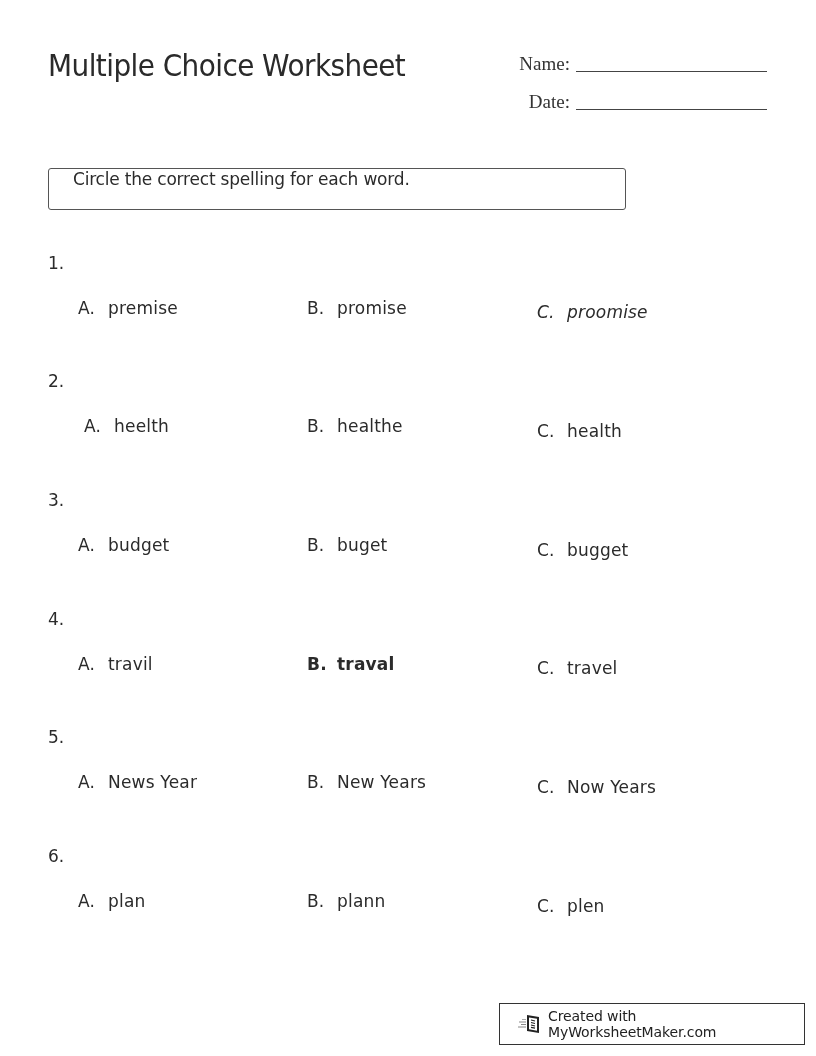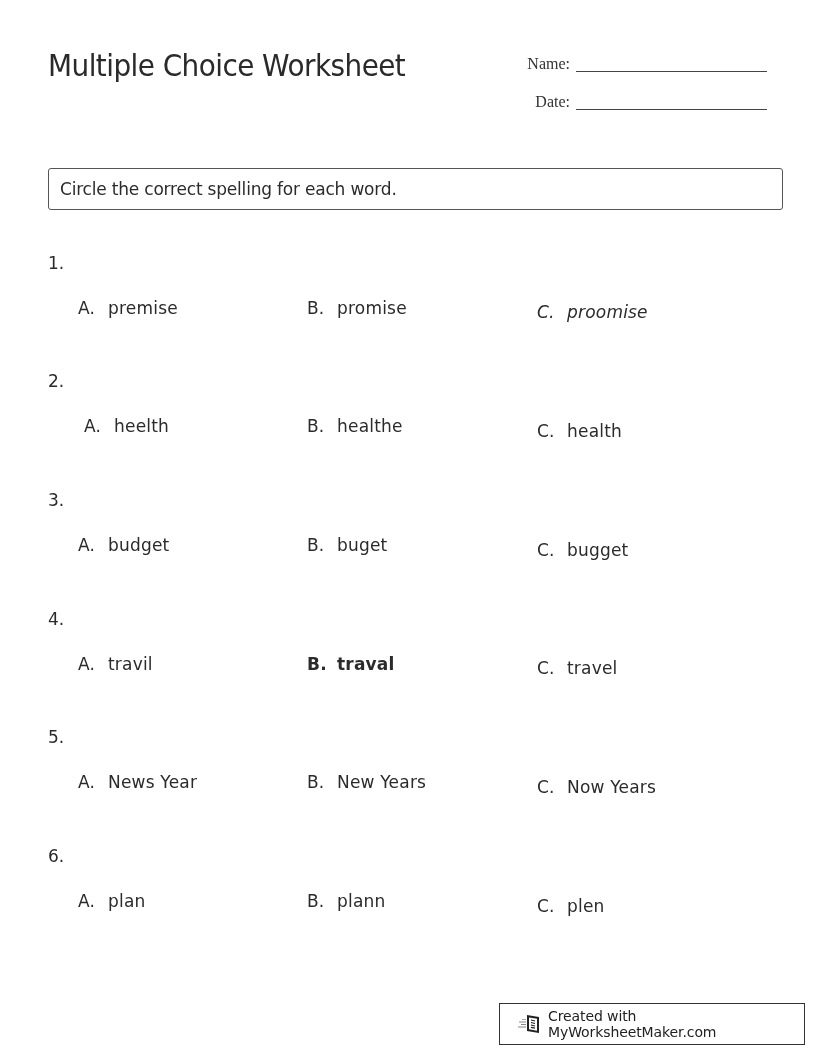--- a/index.html
+++ b/index.html
@@ -28,45 +28,45 @@
       transform: scaleX(0.93);
       transform-origin: left top;
     }
     .field-row {
       position: absolute;
       display: flex;
       align-items: flex-end;
     }
     .field-label {
       font-family: "Liberation Serif", serif;
-      font-size: 16px;
+      font-size: 19px;
       color: #333;
       width: 70px;
       text-align: right;
       margin-right: 6px;
       line-height: 18px;
     }
     .field-line {
       width: 191px;
       height: 0;
       border-bottom: 1.5px solid #444;
       margin-bottom: 1px;
     }
     .instructions {
       position: absolute;
       left: 48px;
       top: 168px;
-      width: 735px;
+      width: 578px;
       height: 42px;
       box-sizing: border-box;
       border: 1.5px solid #555;
       border-radius: 3px;
-      padding-left: 11px;
+      padding-left: 24px;
       display: flex;
-      align-items: center;
+      align-items: flex-start;
       font-size: 17px;
       color: #2b2b2b;
       letter-spacing: -0.2px;
     }
     .question {
       position: absolute;
       left: 48px;
       width: 720px;
     }
     .q-number {

